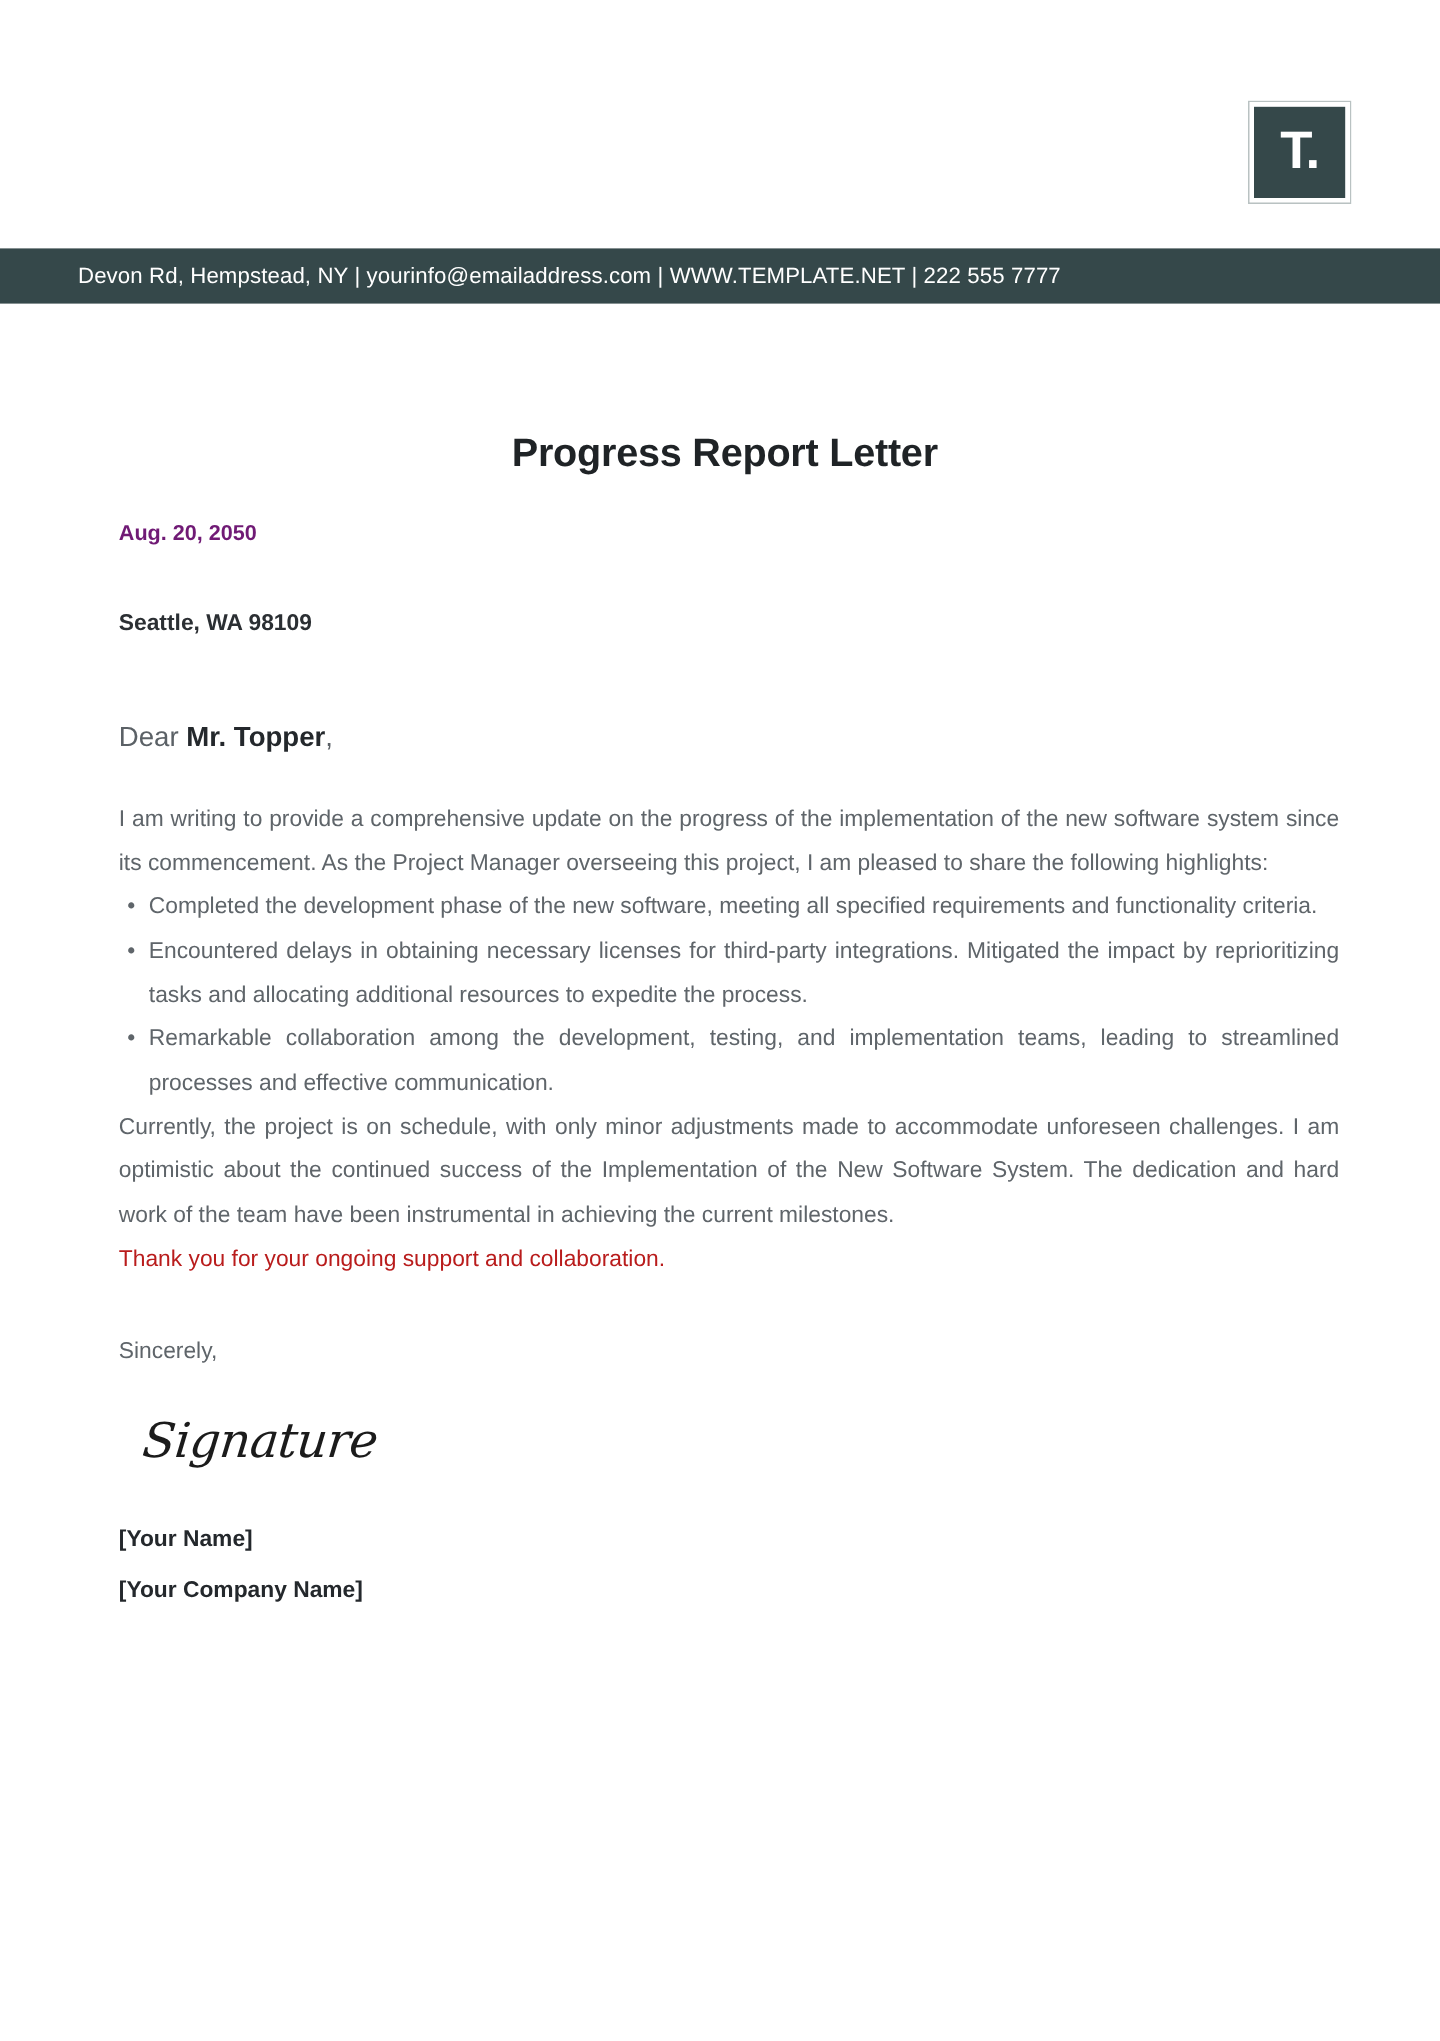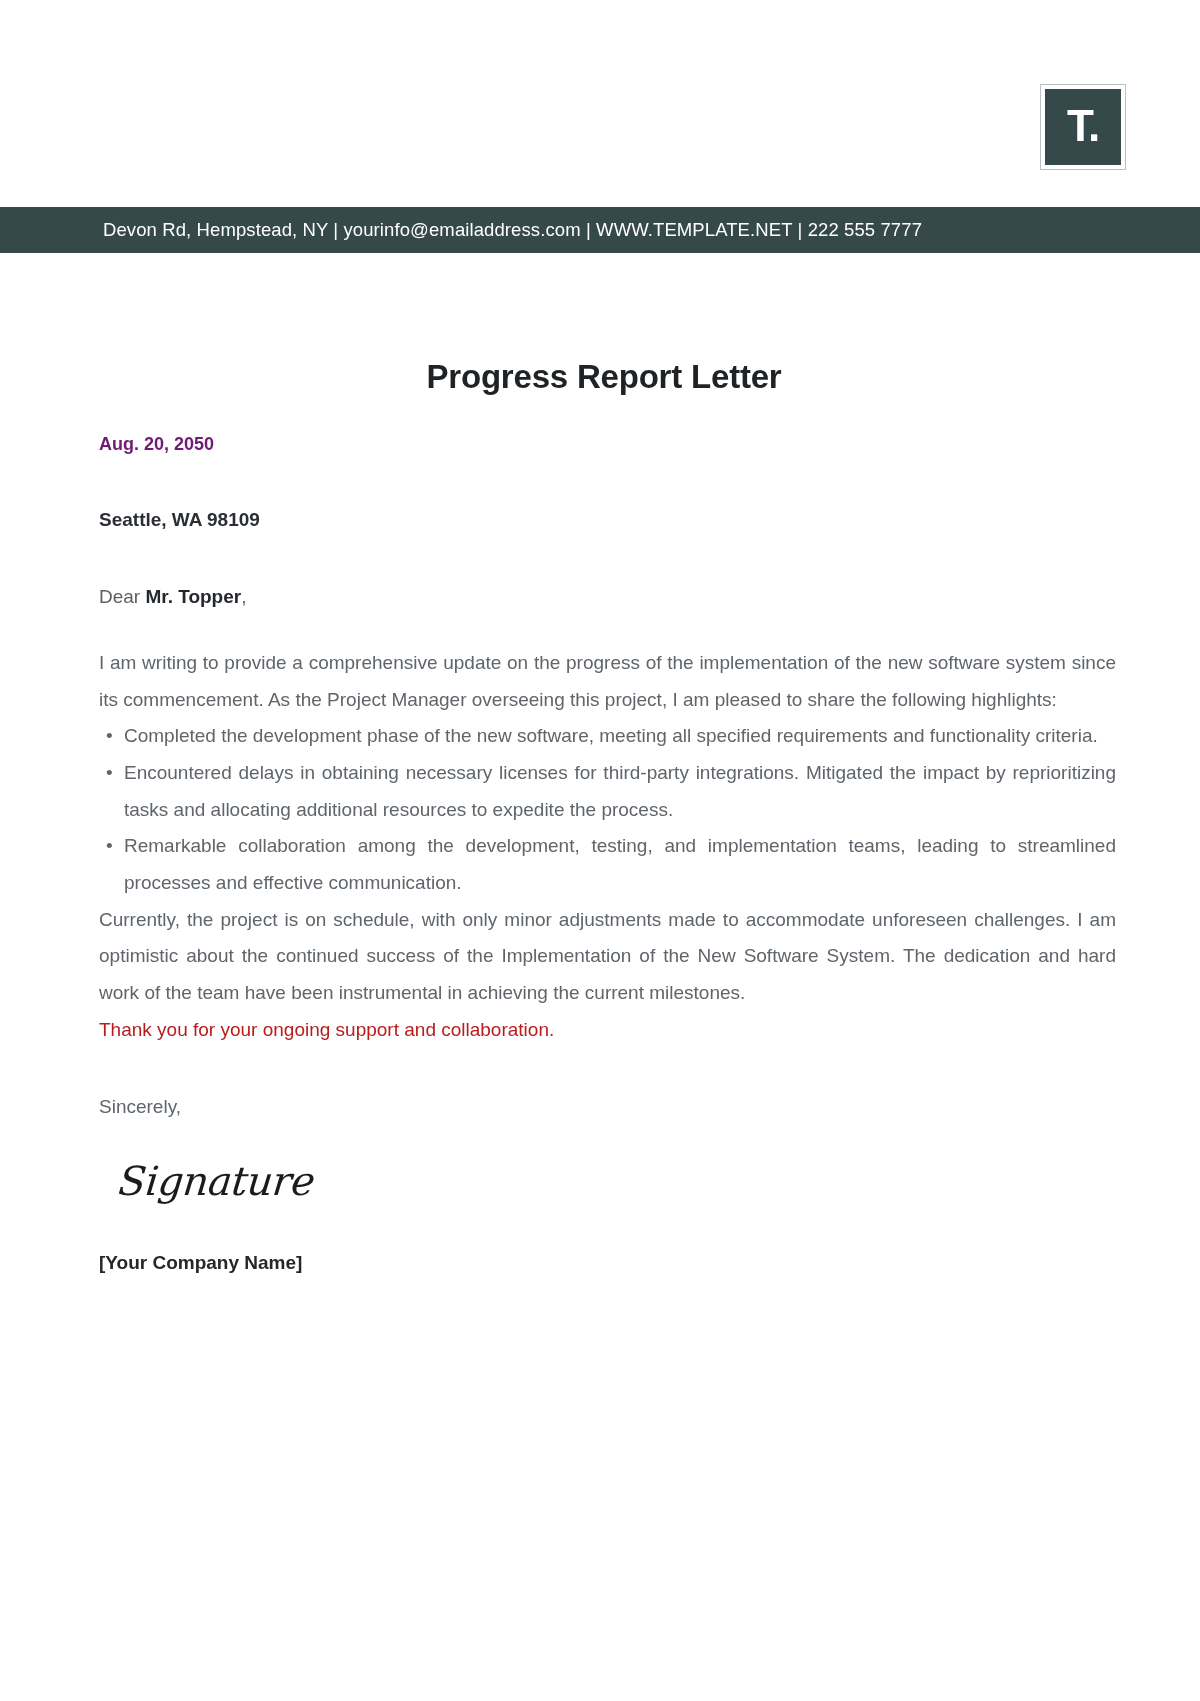--- a/index.html
+++ b/index.html
@@ -57,21 +57,21 @@
     height: 46px;
     background: #35484a;
     display: flex;
     align-items: center;
   }
   .contact-text {
     color: #ffffff;
     font-size: 18.5px;
     font-weight: 500;
     letter-spacing: 0.1px;
-    padding-left: 103px;
+    padding-left: 65px;
     white-space: nowrap;
   }
 
   
   .letter {
     position: absolute;
     top: 253px;
     left: 4px;
     width: 1200px;
   }
@@ -98,22 +98,22 @@
 
   .recipient {
     margin-top: 47px;
     font-size: 19px;
     font-weight: bold;
     color: #2b2f33;
     line-height: 1.85;
   }
 
   .salutation {
-    margin-top: 49px;
-    font-size: 19px;
+    margin-top: 64px;
+    font-size: 23px;
     color: #5b6166;
     font-weight: normal;
   }
   .salutation b {
     color: #24282c;
     font-weight: bold;
   }
 
   .body-block {
     margin-top: 37px;
@@ -241,17 +241,18 @@
 
       <p class="thanks-line">Thank you for your ongoing support and collaboration.</p>
 
     </div>
 
     <div class="closing">Sincerely,</div>
 
     <div class="signature">Signature</div>
 
     <div class="signoff">
+      <div class="name">[Your Name]</div>
       <div class="company">[Your Company Name]</div>
     </div>
 
   </div>
 </div>
 
 </body></html>

